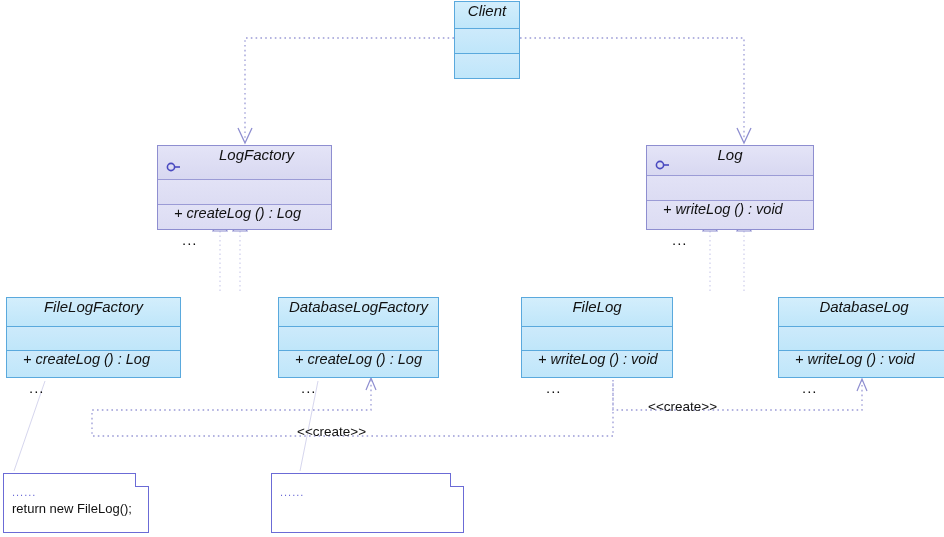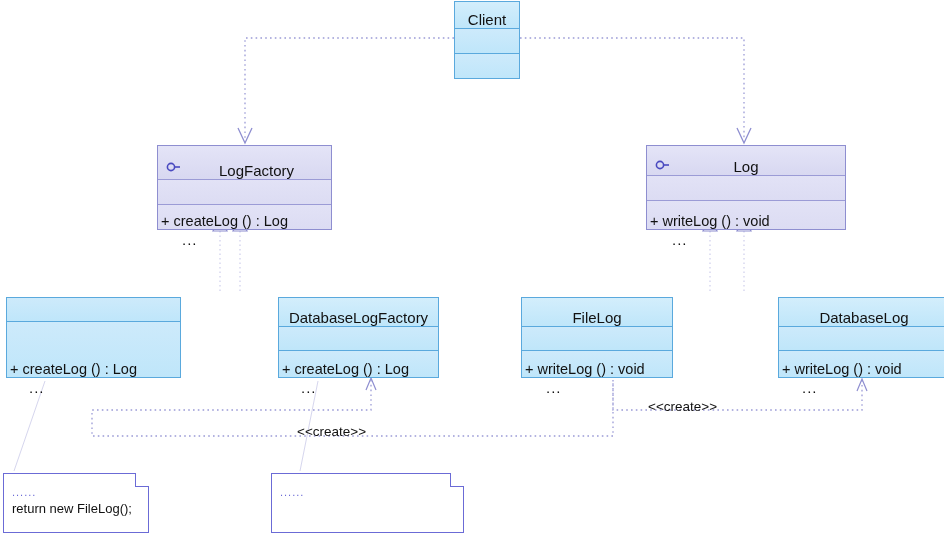--- a/index.html
+++ b/index.html
@@ -33,35 +33,36 @@
     position: absolute;
     box-sizing: border-box;
     border: 1px solid #5aa9dd;
     background: #bfe6fa;
     display: flex;
     flex-direction: column;
   }
   .umlbox .compartment {
     box-sizing: border-box;
     display: flex;
-    align-items: flex-end;
+    align-items: flex-start;
     position: relative;
+    font-style: italic;
   }
   .umlbox .c-title {
     justify-content: center;
     background: linear-gradient(180deg,#d3eefc 0%, #bfe6fa 100%);
     border-bottom: 1px solid #5aa9dd;
   }
   .umlbox .c-attrs {
     background: linear-gradient(180deg,#cdeafb 0%, #bfe6fa 100%);
     border-bottom: 1px solid #5aa9dd;
   }
   .umlbox .c-ops {
     background: linear-gradient(180deg,#cdeafb 0%, #bfe6fa 100%);
-    padding-left: 3px;
+    padding-left: 16px;
   }
   .umlbox .title-text {
     font-size: 15px;
     color: #111111;
     letter-spacing: 0px;
   }
   .umlbox .op-text {
     font-size: 14.5px;
     color: #111111;
     white-space: nowrap;
@@ -221,40 +222,43 @@
     </div>
     <div class="compartment c-attrs" style="height:25px;">
       <span class="op-text"></span>
     </div>
     <div class="compartment c-ops" style="flex:1;">
       <span class="op-text">+  createLog () : Log</span>
     </div>
   </div>
   <span class="ellipsis" style="left:182px; top:232px;">...</span>
 
-  <div class="umlbox iface" style="left:646px; top:145px; width:200px; height:85px;">
+  <div class="umlbox iface" style="left:646px; top:145px; width:168px; height:85px;">
     <div class="compartment c-title" style="height:30px;">
       <span class="iface-icon">
         <svg width="16" height="10" viewBox="0 0 16 10" xmlns="http://www.w3.org/2000/svg">
           <circle cx="5" cy="5" r="3.6" fill="none" stroke="#4a4ac0" stroke-width="1.6"></circle>
           <line x1="9" y1="5" x2="14" y2="5" stroke="#4a4ac0" stroke-width="1.6"></line>
         </svg>
       </span>
       <span class="title-text" style="margin:0 auto;">Log</span>
     </div>
     <div class="compartment c-attrs" style="height:25px;">
       <span class="op-text"></span>
     </div>
     <div class="compartment c-ops" style="flex:1;">
       <span class="op-text">+  writeLog () : void</span>
     </div>
   </div>
   <span class="ellipsis" style="left:672px; top:232px;">...</span>
 
   <div class="umlbox" style="left:6px; top:297px; width:175px; height:81px;">
+    <div class="compartment c-title" style="height:29px; justify-content:center;">
+      <span class="title-text">FileLogFactory</span>
+    </div>
     <div class="compartment c-attrs" style="height:24px;">
       <span class="op-text"></span>
     </div>
     <div class="compartment c-ops" style="flex:1;">
       <span class="op-text">+  createLog () : Log</span>
     </div>
   </div>
   <span class="ellipsis" style="left:29px; top:380px;">...</span>
 
   <div class="umlbox" style="left:278px; top:297px; width:161px; height:81px;">

